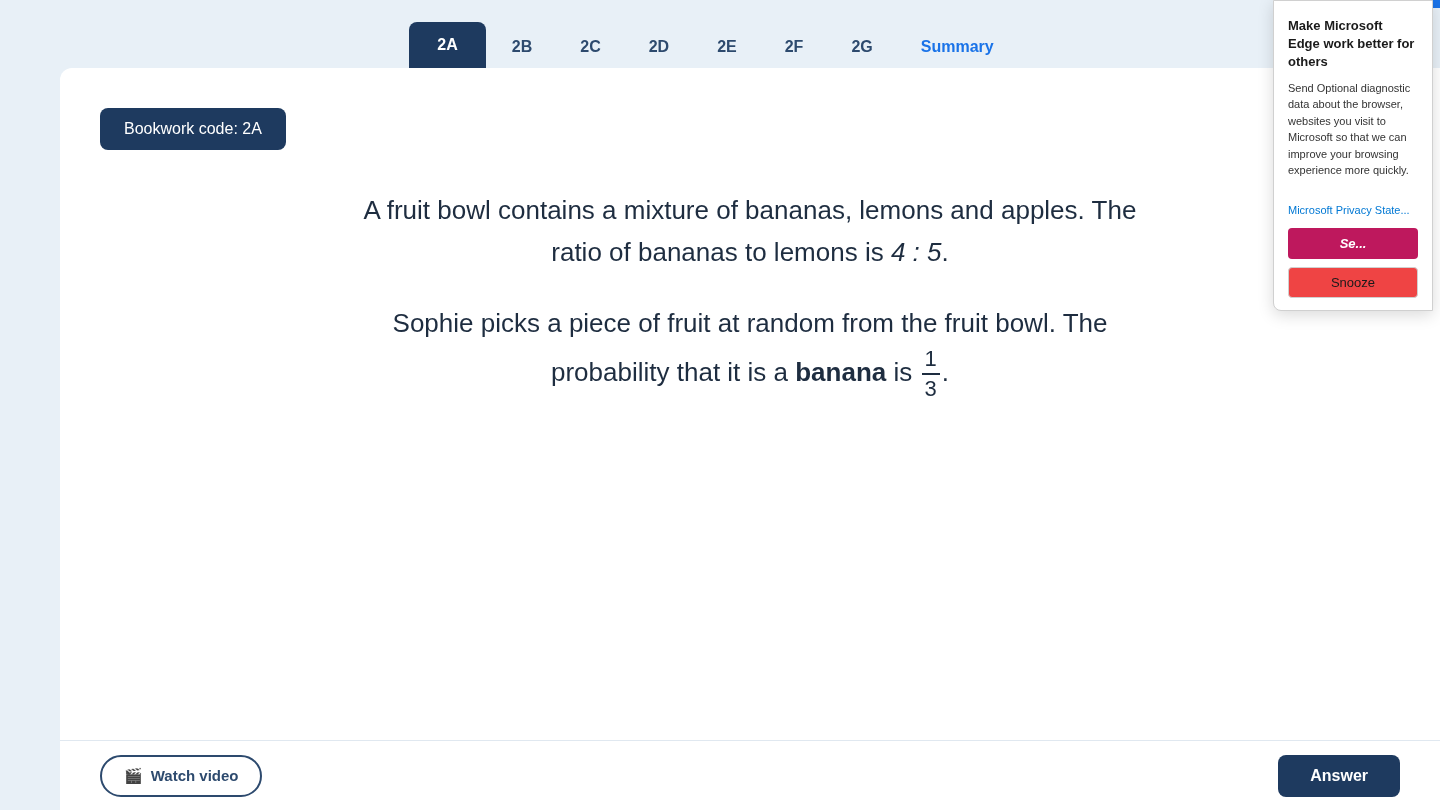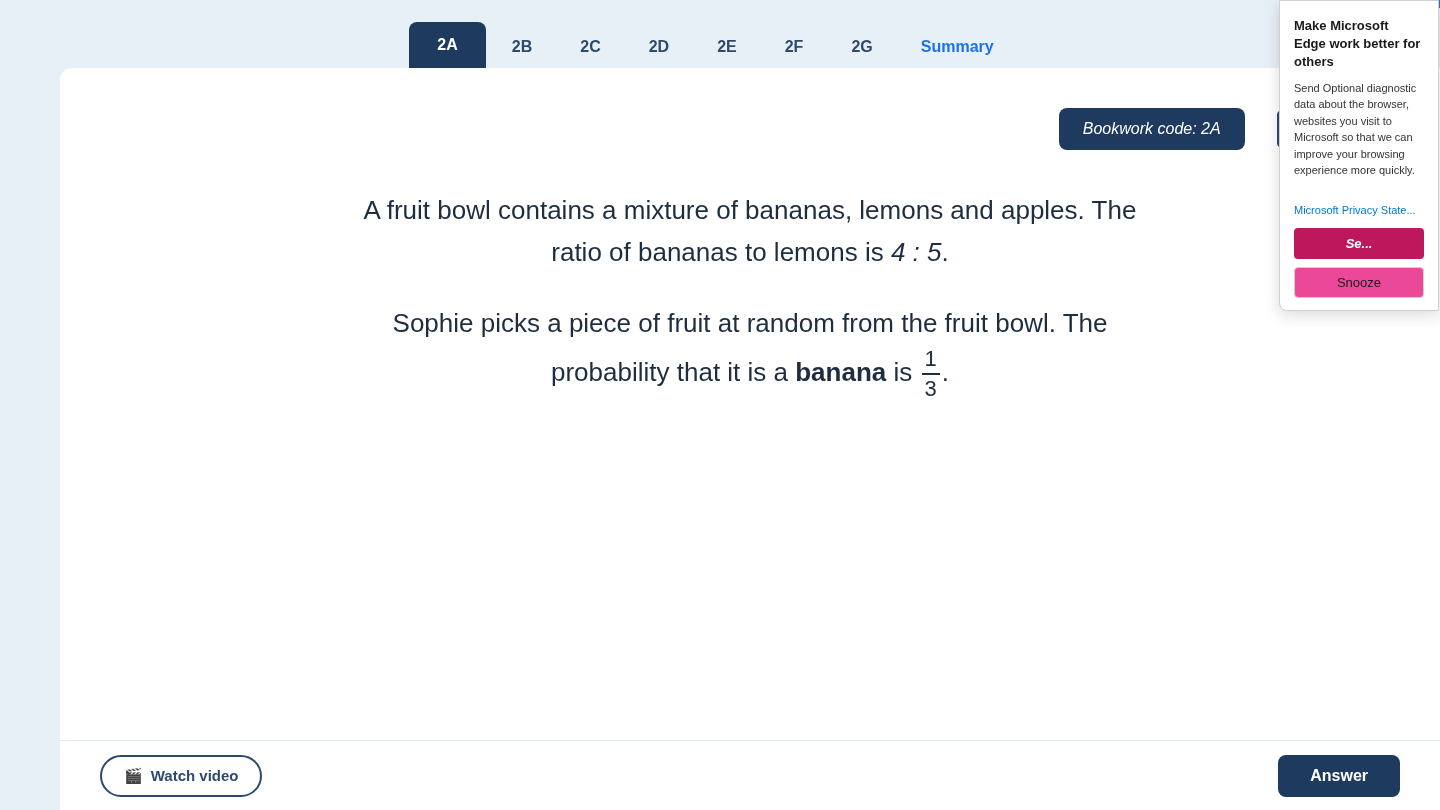--- a/index.html
+++ b/index.html
@@ -71,25 +71,24 @@
       background: #ffffff;
       border-radius: 12px 0 0 0;
       padding: 30px 40px;
       overflow: hidden;
     }
 
     
     .info-bar {
       display: flex;
       align-items: center;
-      justify-content: flex-end;
-      gap: 30px;
+      justify-content: space-between;
+      gap: 18px;
       margin-bottom: 40px;
       margin-top: 10px;
-      font-style: italic;
     }
 
     .bookwork-code {
       background: #1e3a5f;
       color: #ffffff;
       padding: 12px 24px;
       border-radius: 8px;
       font-size: 16px;
       font-weight: 500;
     }
@@ -195,21 +194,21 @@
       padding: 12px 32px;
       font-size: 16px;
       font-weight: 600;
       cursor: pointer;
     }
 
     
     .edge-popup {
       position: absolute;
       top: 0;
-      right: 1px;
+      right: 7px;
       width: 160px;
       background: #ffffff;
       border: 1px solid #d0d0d0;
       box-shadow: 0 4px 16px rgba(0,0,0,0.15);
       border-radius: 0 0 0 8px;
       padding: 16px 14px 12px 14px;
       z-index: 100;
     }
 
     .edge-popup-title {
@@ -245,21 +244,21 @@
       font-size: 13px;
       font-weight: 600;
       cursor: pointer;
       margin-bottom: 8px;
       text-align: center;
       font-style: italic;
     }
 
     .edge-popup-snooze-btn {
       width: 100%;
-      background: #ec4899;
+      background: #ef4444;
       color: #1a1a1a;
       border: 1px solid #d0d0d0;
       border-radius: 4px;
       padding: 7px 0;
       font-size: 13px;
       cursor: pointer;
       text-align: center;
     }
   </style>
 </head>

